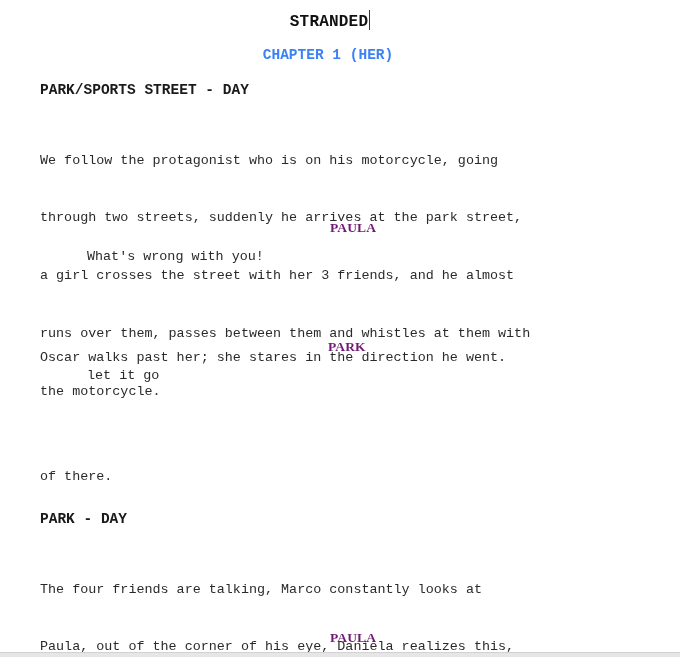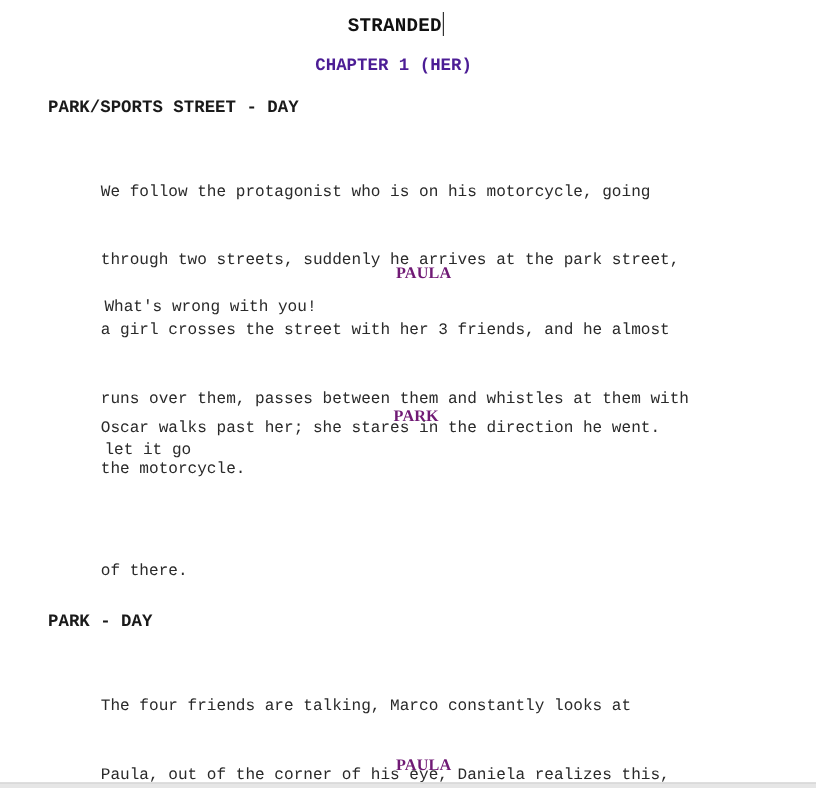--- a/index.html
+++ b/index.html
@@ -22,27 +22,27 @@
       top: 10px; left: 0; width: 660px; text-align: center;
       font-weight: bold; font-size: 16px; color: #111;
       letter-spacing: 0.2px;
     }
     .caret {
       display: inline-block; width: 1px; height: 20px; background: #333;
       vertical-align: -4px; margin-left: 1px;
     }
     .chapter {
       top: 47px; left: 0; width: 656px; text-align: center;
-      font-weight: bold; font-size: 14.5px; color: #4c1d95;
+      font-weight: bold; font-size: 14.5px; color: #3b82f6;
     }
     .scene {
       left: 40px; font-weight: bold; font-size: 14.5px; color: #1a1a1a;
     }
     .action {
-      left: 40px; font-size: 13.4px; line-height: 19.3px; color: #2a2a2a; margin-left: 44px;
+      left: 40px; font-size: 13.4px; line-height: 19.3px; color: #2a2a2a;
     }
     .character {
       font-family: "Liberation Serif", "DejaVu Serif", serif;
       font-weight: bold; font-size: 13.5px; color: #701a75;
       letter-spacing: 0.1px;
     }
     .dialogue {
       left: 87px; font-size: 13.4px; color: #2a2a2a;
     }
   </style>

